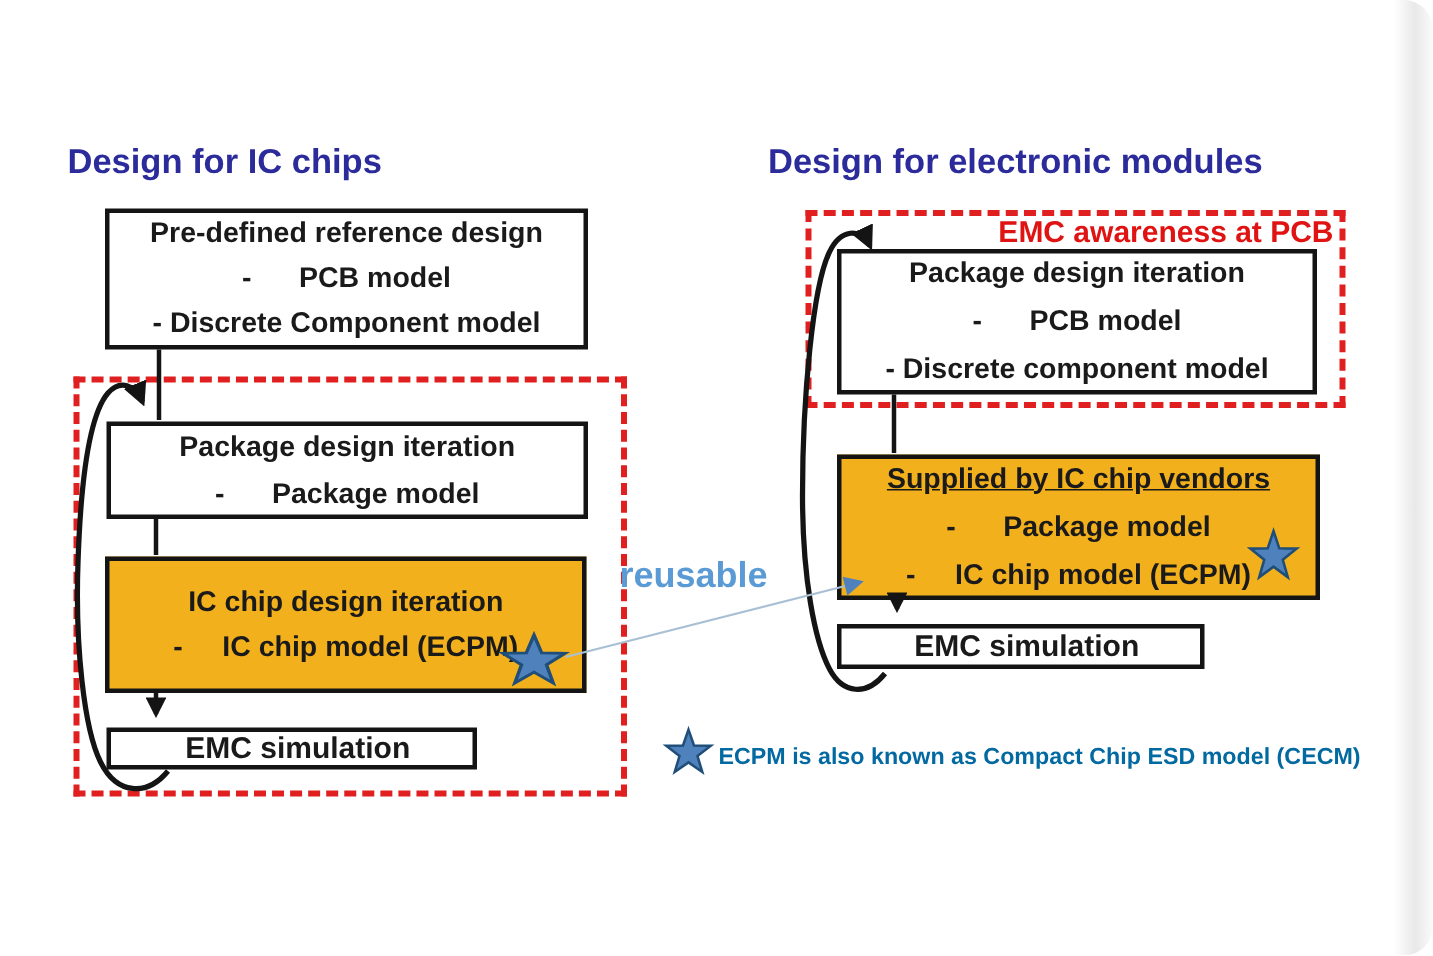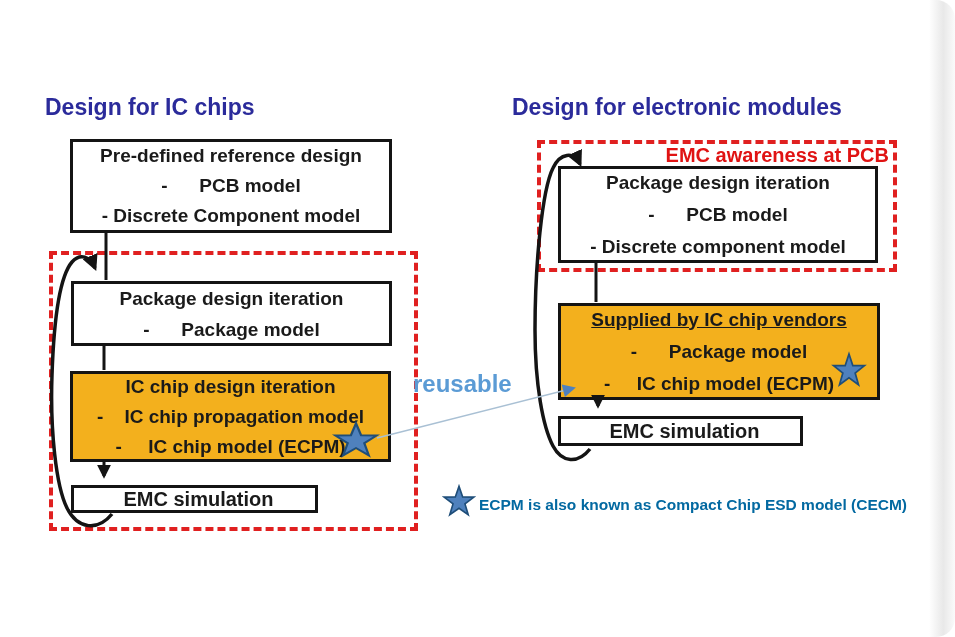--- a/index.html
+++ b/index.html
@@ -76,21 +76,20 @@
 
   <div class="dashed-region" id="dashed-left"></div>
 
   <div class="flow-box" id="box-package-left">
     <div class="ln">Package design iteration</div>
     <div class="ln">-      Package model</div>
   </div>
 
   <div class="flow-box orange" id="box-icchip">
     <div class="ln">IC chip design iteration</div>
-    <div class="ln">-    IC chip propagation model</div>
     <div class="ln">-     IC chip model (ECPM)</div>
   </div>
 
   <div class="emc-sim" id="emc-sim-left">
     <span>EMC simulation</span>
   </div>
 
   <div class="dashed-region" id="dashed-right"></div>
   <div class="emc-label" id="label-right">EMC awareness at PCB</div>
 

